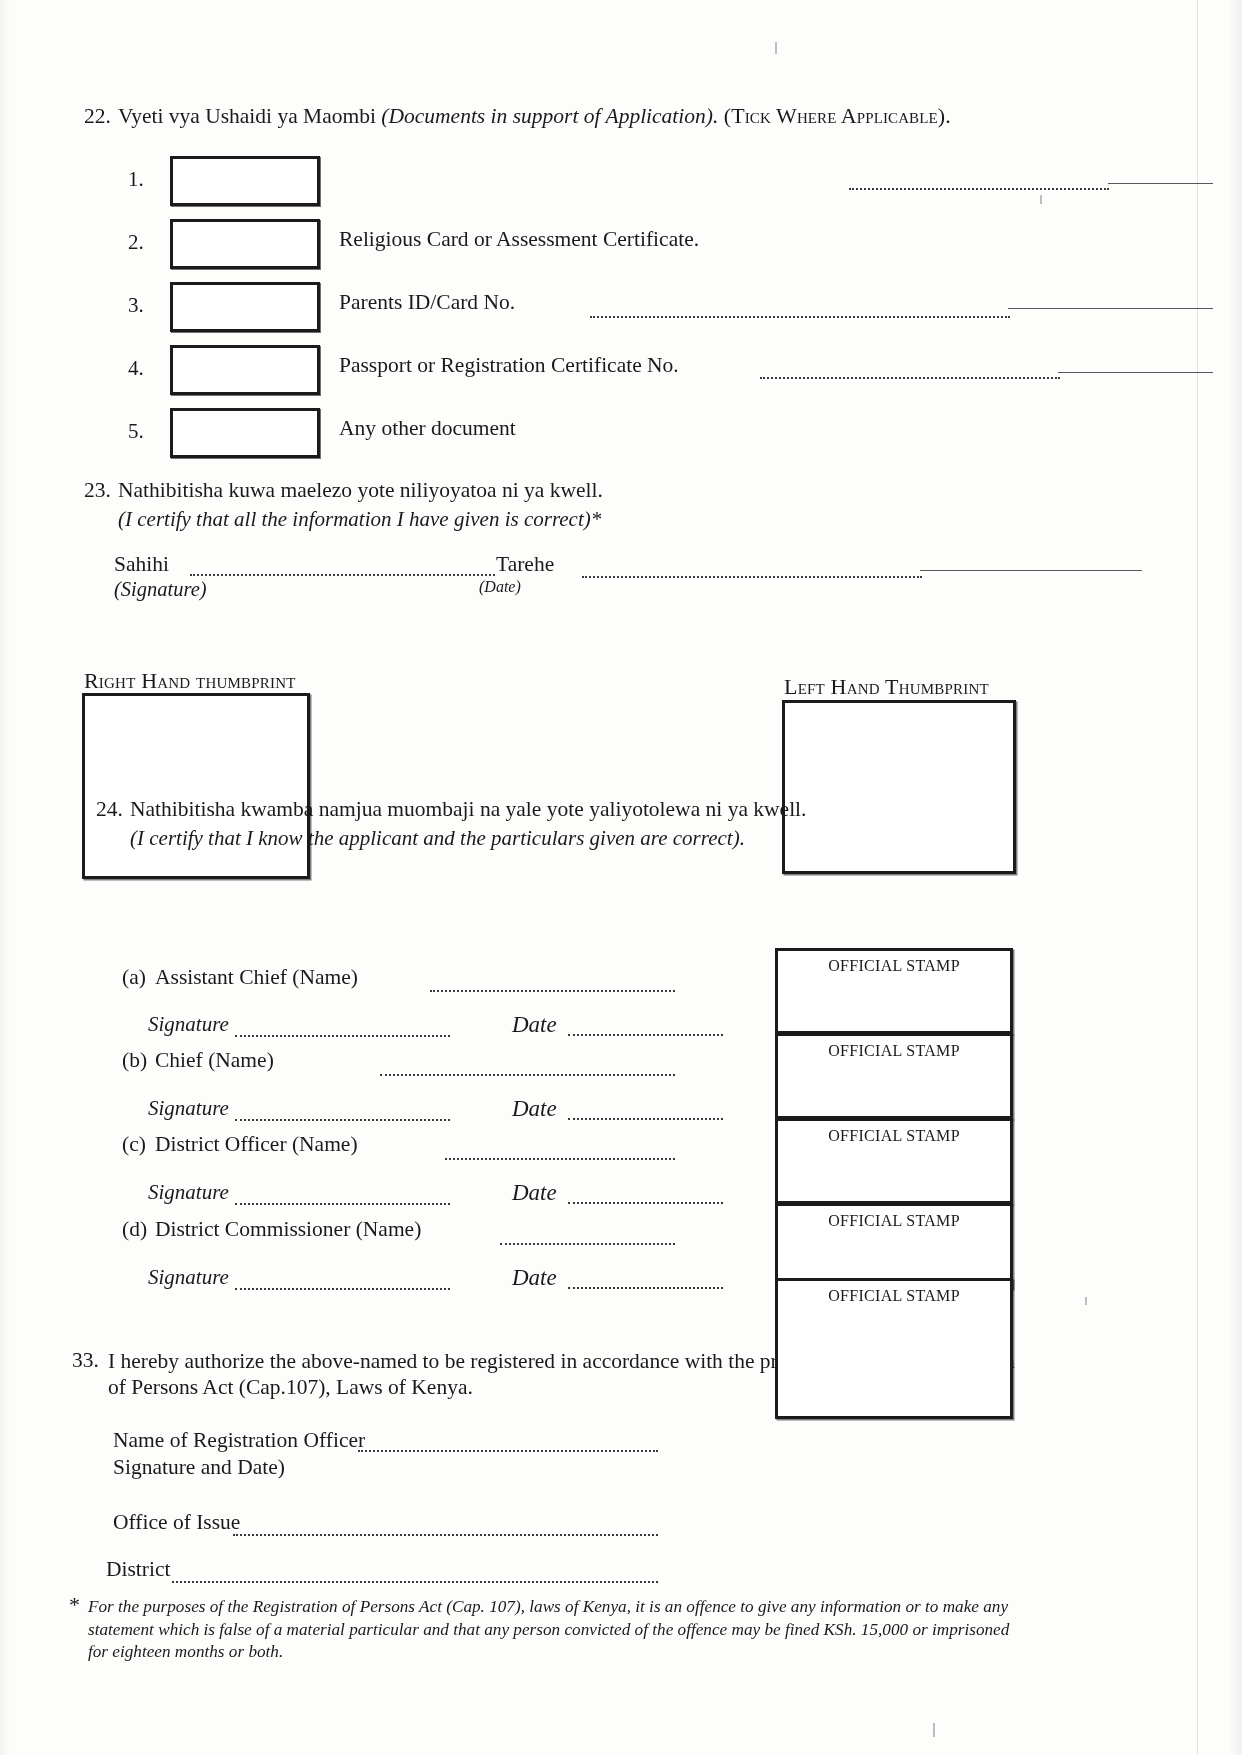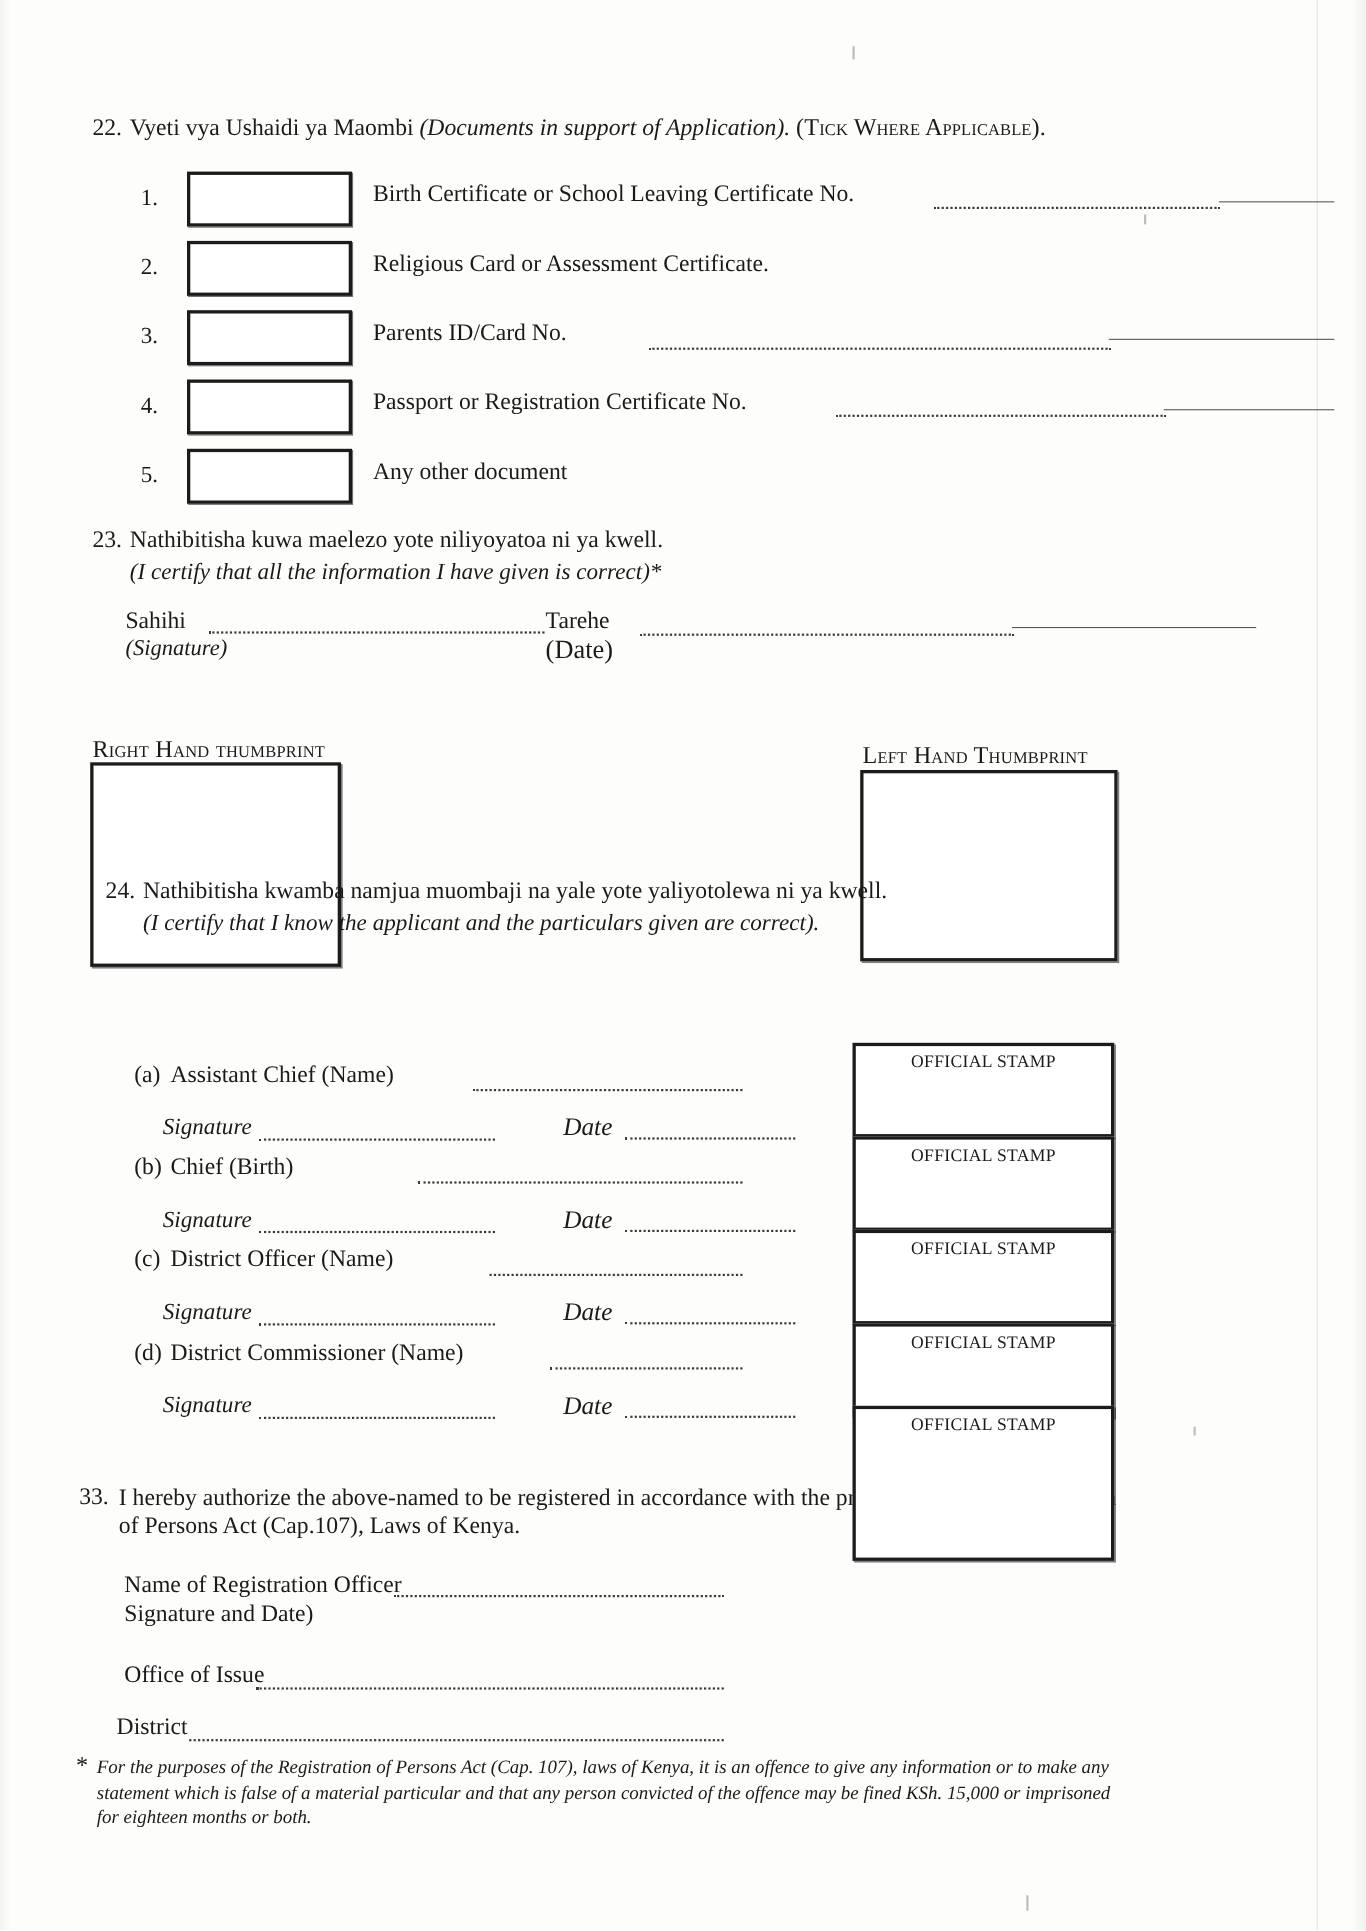--- a/index.html
+++ b/index.html
@@ -151,23 +151,24 @@
     font-style: italic;
   }
   .tarehe {
     position: absolute;
     left: 412px;
     top: 0;
     font-size: 21.5px;
   }
   .tarehe-sub {
     position: absolute;
-    left: 412px;
+    left: 395px;
     top: 26px;
-    font-size: 24px;
+    font-size: 16px;
+    font-style: italic;
   }
 
   
   .tp-label {
     position: absolute;
     font-variant: small-caps;
     font-size: 22px;
     letter-spacing: 0.2px;
     white-space: nowrap;
   }
@@ -286,21 +287,20 @@
       <span class="num">22.</span><span>Vyeti vya Ushaidi ya Maombi</span>
       <span class="ital">(Documents in support of Application).</span>
       <span class="smallcaps">(Tick Where Applicable).</span>
     </div>
 
     <div class="doclist">
 
       <div class="doc-row" style="top:0;">
         <span class="doc-idx">1.</span>
         <div class="doc-box"></div>
-        <span class="doc-label">Birth Certificate or School Leaving Certificate No.</span>
         <div class="dotline" style="left:765px; top:38px; width:260px;"></div>
         <div class="solidish" style="left:1024px; top:33px; width:105px;"></div>
       </div>
 
       <div class="doc-row" style="top:0;">
         <span class="doc-idx">2.</span>
         <div class="doc-box"></div>
         <span class="doc-label">Religious Card or Assessment Certificate.</span>
       </div>
 
@@ -366,21 +366,21 @@
       <div class="dotline" style="left:235px; top:1035px; width:215px;"></div>
       <span class="sigdate-date" style="left:512px; top:1012px;">Date</span>
       <div class="dotline" style="left:568px; top:1034px; width:155px;"></div>
       <div class="stamp-box" style="left:775px; top:948px; width:232px; height:80px;">
         <span class="stamp-text">OFFICIAL STAMP</span>
       </div>
     </div>
 
     <div class="officer-block">
       <span class="officer-name" style="left:122px; top:1048px;">(b)</span>
-      <span class="officer-name" style="left:155px; top:1048px;">Chief (Birth)</span>
+      <span class="officer-name" style="left:155px; top:1048px;">Chief (Name)</span>
       <div class="dotline" style="left:380px; top:1074px; width:295px;"></div>
       <span class="sigdate-sig" style="left:148px; top:1096px;">Signature</span>
       <div class="dotline" style="left:235px; top:1119px; width:215px;"></div>
       <span class="sigdate-date" style="left:512px; top:1096px;">Date</span>
       <div class="dotline" style="left:568px; top:1118px; width:155px;"></div>
       <div class="stamp-box" style="left:775px; top:1033px; width:232px; height:80px;">
         <span class="stamp-text">OFFICIAL STAMP</span>
       </div>
     </div>
 

